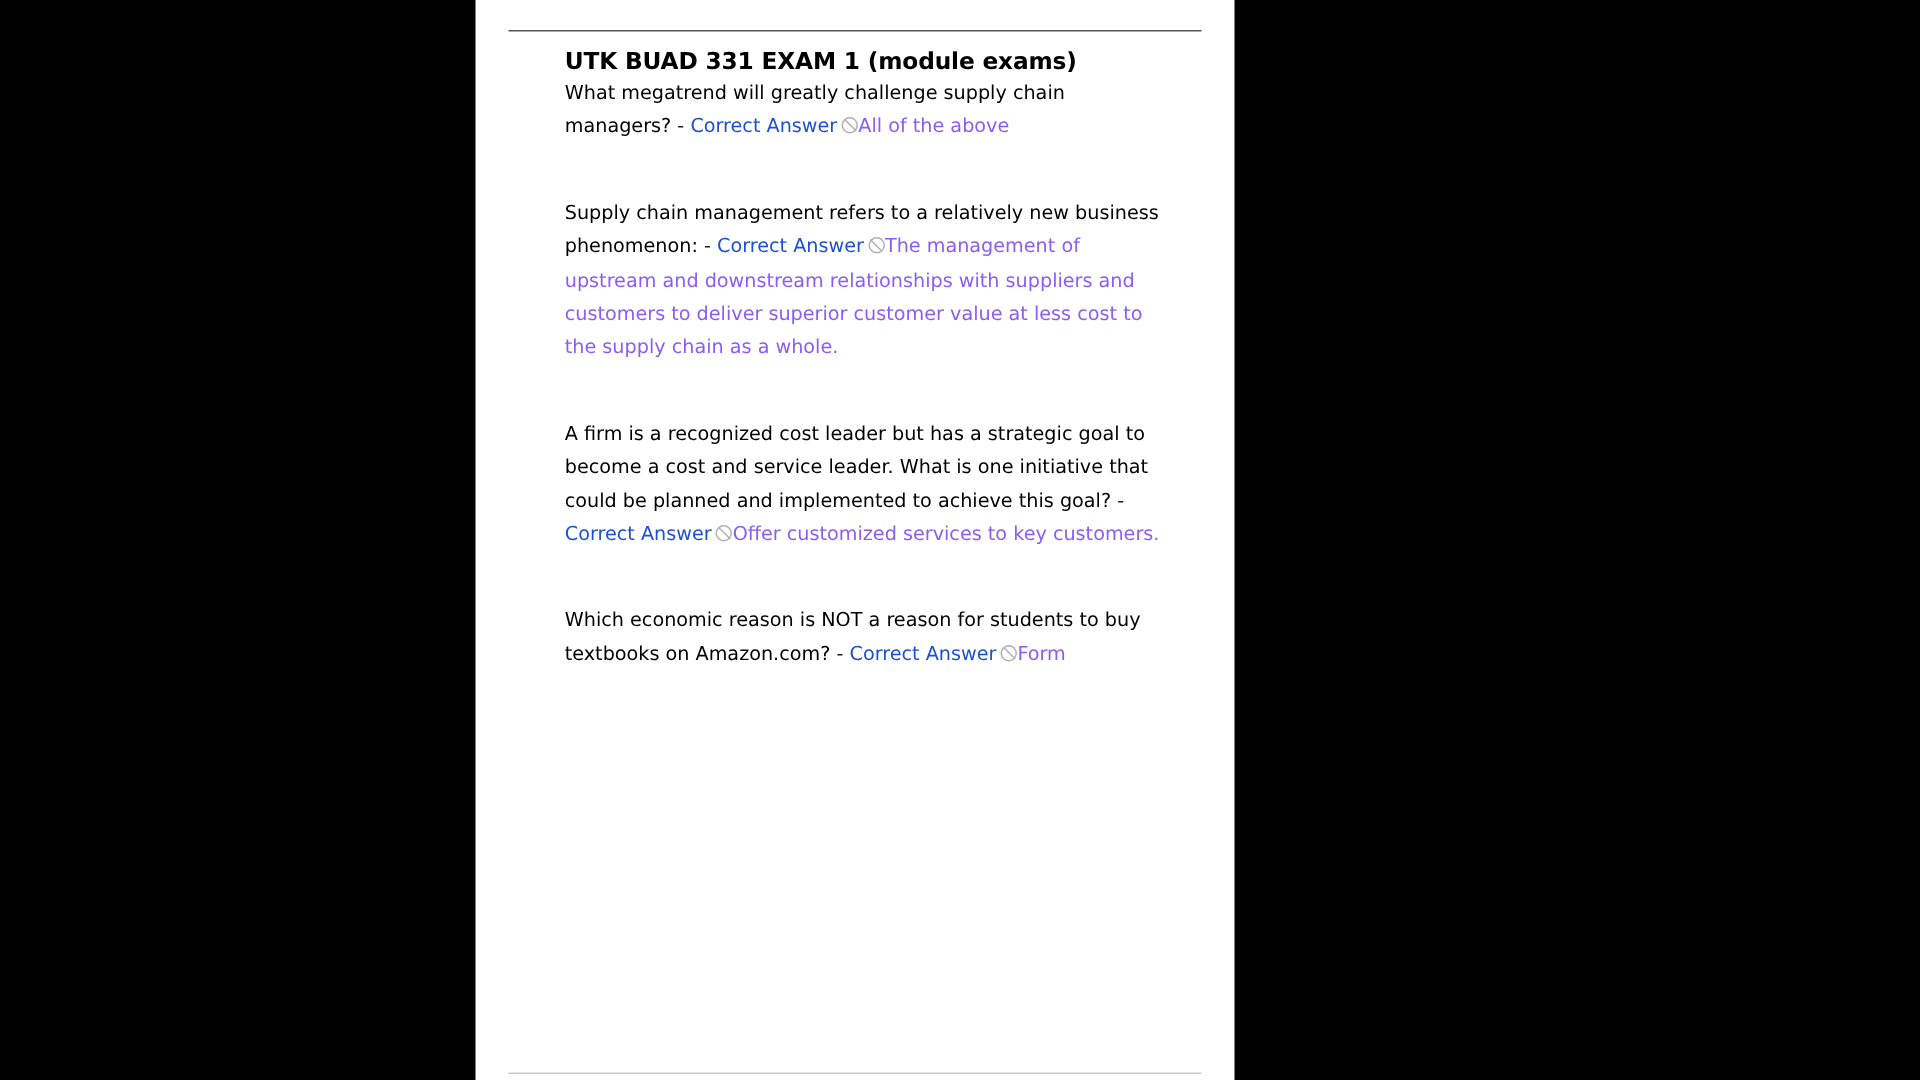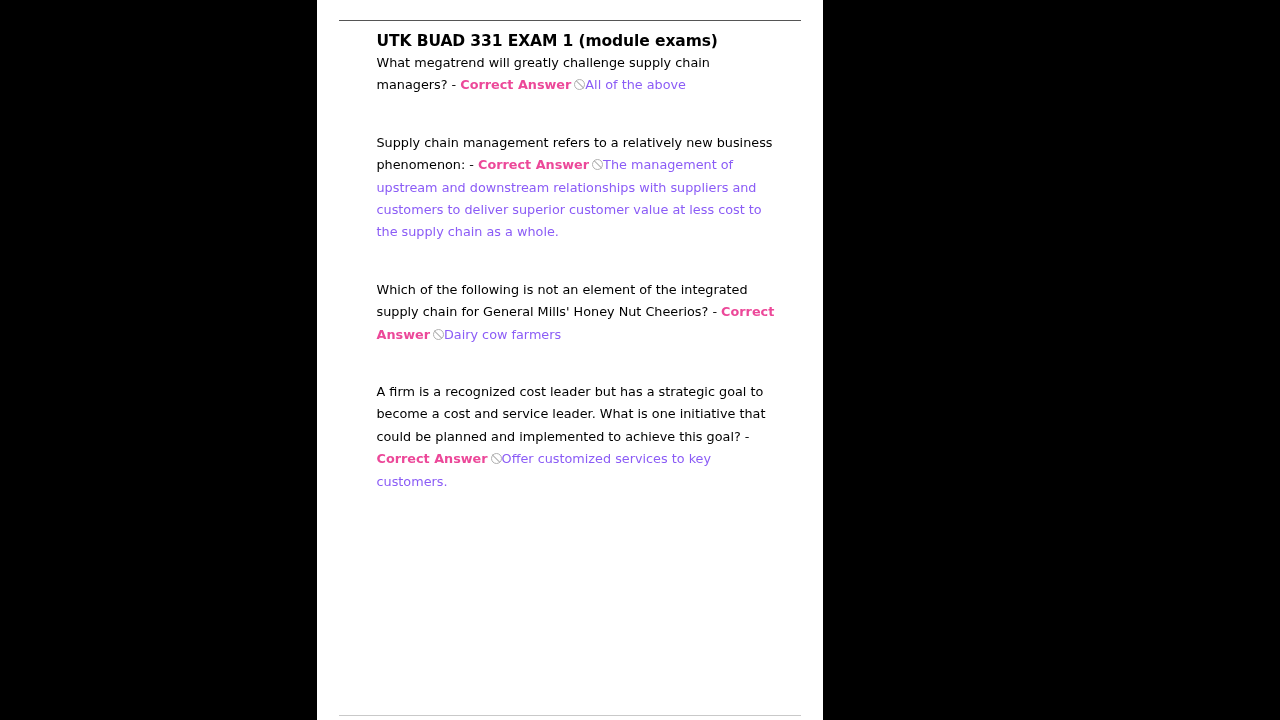--- a/index.html
+++ b/index.html
@@ -83,22 +83,22 @@
   }
   .qa-item:last-child {
     margin-bottom: 0;
   }
 
   .qa-question { color: #000000; }
 
   .qa-sep { color: #1a1a1a; }
 
   .qa-label {
-    color: #ec4899;
-    font-weight: bold;
+    color: #1d4ed8;
+    font-weight: normal;
   }
 
   
   .answer-icon {
     display: inline-block;
     position: relative;
     width: 11px;
     height: 11px;
     border: 1px solid #b0b0b0;
     border-radius: 50%;
@@ -134,24 +134,24 @@
       <h1 class="doc-title">
         <span class="title-line">UTK BUAD 331 EXAM 1 (module exams)</span>
       </h1>
 
       <div class="qa-list">
 
         <p class="qa-item"><span class="qa-question">What megatrend will greatly challenge supply chain managers?</span><span class="qa-sep"> - </span><span class="qa-label">Correct Answer</span><span class="answer-icon"></span><span class="qa-answer">All of the above</span></p>
 
         <p class="qa-item"><span class="qa-question">Supply chain management refers to a relatively new business phenomenon:</span><span class="qa-sep"> - </span><span class="qa-label">Correct Answer</span><span class="answer-icon"></span><span class="qa-answer">The management of upstream and downstream relationships with suppliers and customers to deliver superior customer value at less cost to the supply chain as a whole.</span></p>
 
-        <p class="qa-item"><span class="qa-question">Which of the following is not an element of the integrated supply chain for General Mills' Honey Nut Cheerios?</span><span class="qa-sep"> - </span><span class="qa-label">Correct Answer</span><span class="answer-icon"></span><span class="qa-answer">Dairy cow farmers</span></p>
 
         <p class="qa-item"><span class="qa-question">A firm is a recognized cost leader but has a strategic goal to become a cost and service leader. What is one initiative that could be planned and implemented to achieve this goal?</span><span class="qa-sep"> - </span><span class="qa-label">Correct Answer</span><span class="answer-icon"></span><span class="qa-answer">Offer customized services to key customers.</span></p>
 
+        <p class="qa-item"><span class="qa-question">Which economic reason is NOT a reason for students to buy textbooks on Amazon.com?</span><span class="qa-sep"> - </span><span class="qa-label">Correct Answer</span><span class="answer-icon"></span><span class="qa-answer">Form</span></p>
 
       </div>
 
     </div>
 
     <div class="page-rule bottom"></div>
 
   </div>
 
 </div>

